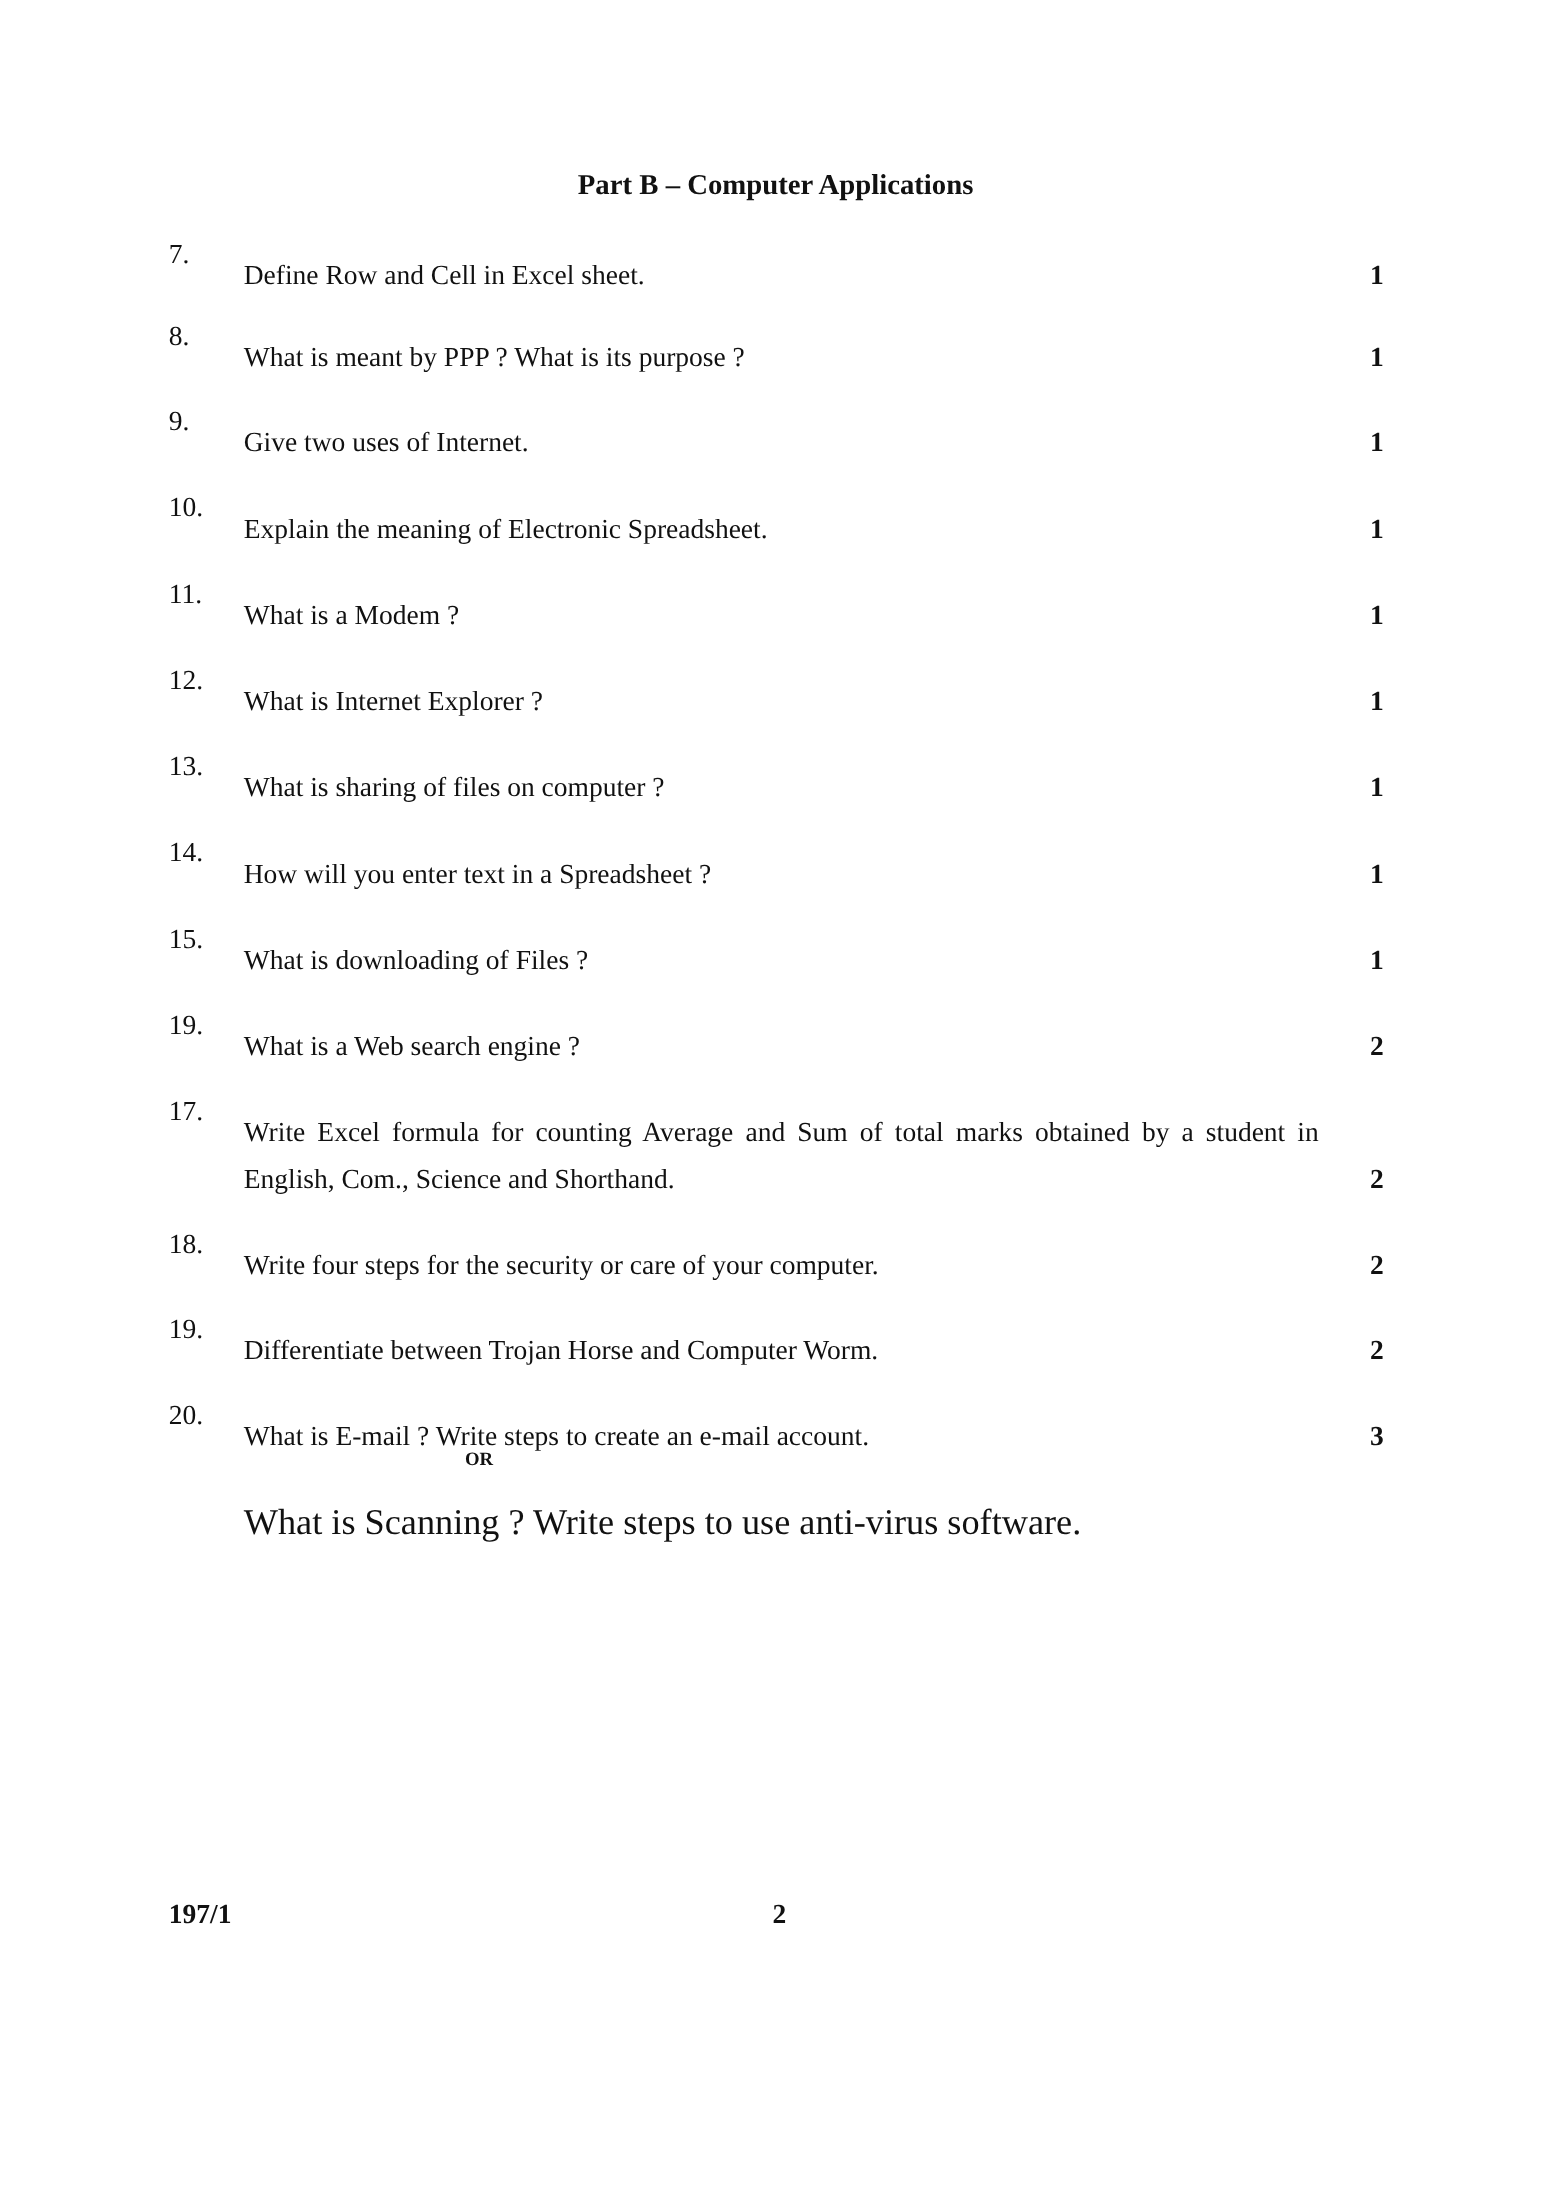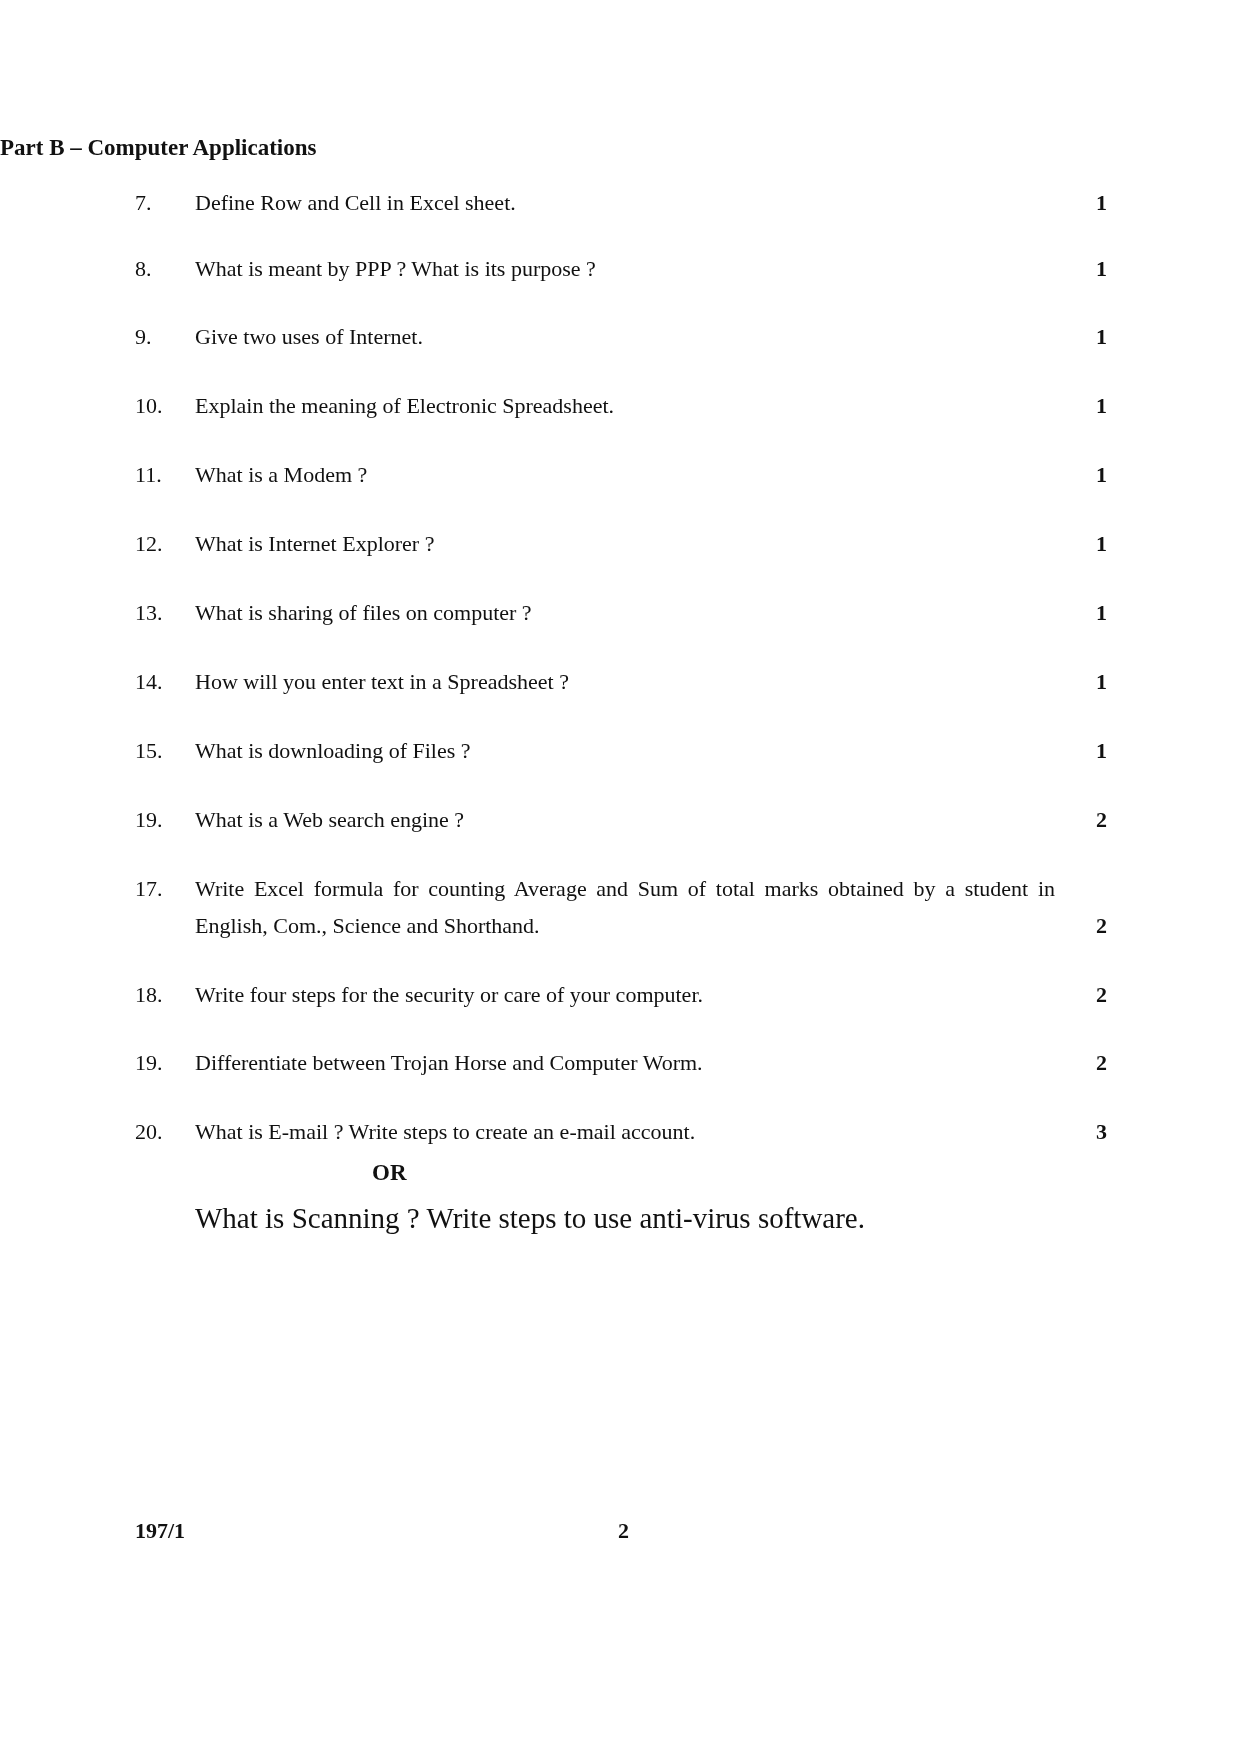--- a/index.html
+++ b/index.html
@@ -1,24 +1,24 @@
 <!DOCTYPE html>
 <html><head>
 <meta charset="utf-8">
 <style>
   html, body { margin:0; padding:0; background:#ffffff; }
   body { width:1241px; height:1755px; position:relative; overflow:hidden;
          font-family:"Liberation Serif", "DejaVu Serif", serif; color:#111111; }
-  .title { position:absolute; left:0; width:1241px; top:135px; 
+  .title { position:absolute; left:0; width:1241px; top:135px; text-align:center;
            font-weight:bold; font-size:23px; }
   .q { position:absolute; left:135px; width:972px; font-size:22px; line-height:37px; }
   .q .num { position:absolute; left:0; top:0; }
-  .q .text { margin-left:60px; margin-right:52px; text-align:justify; display:block; }
+  .q .text { margin-left:60px; margin-right:52px; text-align:justify; display:block;margin-top:17px; }
   .q .marks { position:absolute; right:0; bottom:0; font-weight:bold; }
-  .or { position:absolute; left:372px; font-weight:bold; font-size:23px; }
+  .or { position:absolute; left:372px; font-weight:bold; font-size:15px; }
   .alt { position:absolute; left:195px; font-size:29px; }
   .footer-code { position:absolute; left:135px; top:1518px; font-weight:bold; font-size:22px; }
   .footer-page { position:absolute; left:618px; top:1518px; font-weight:bold; font-size:22px; }
 </style>
 </head>
 <body>
 
 <div class="title">Part B – Computer Applications</div>
 
 <div class="q" style="top:184px">

